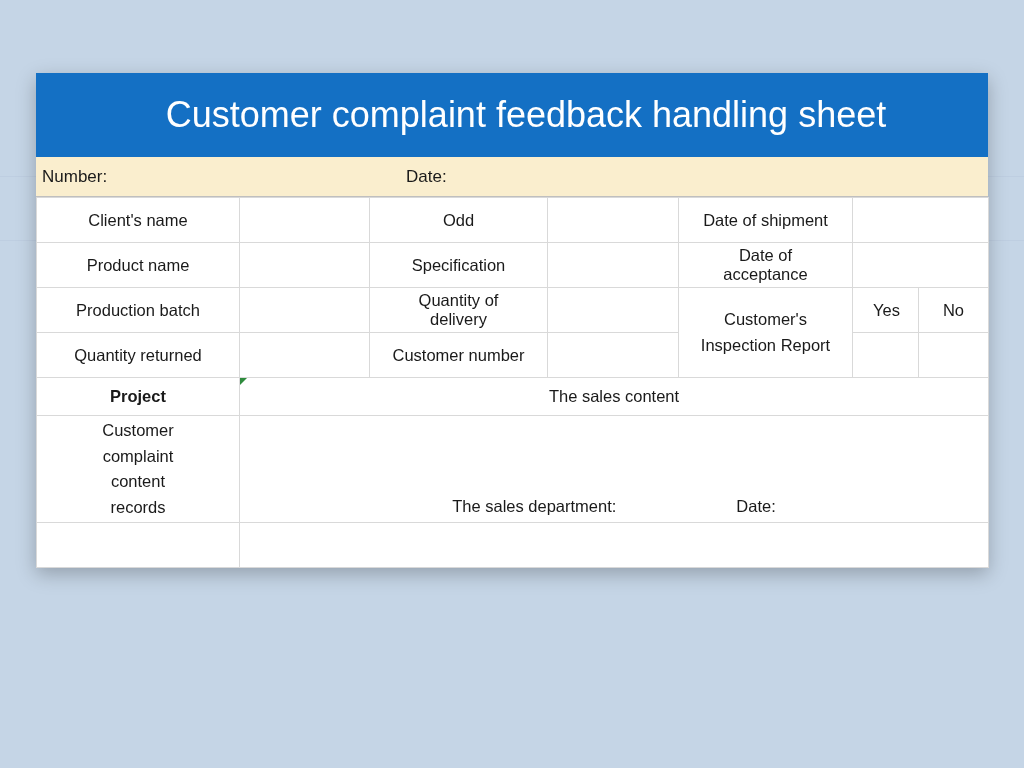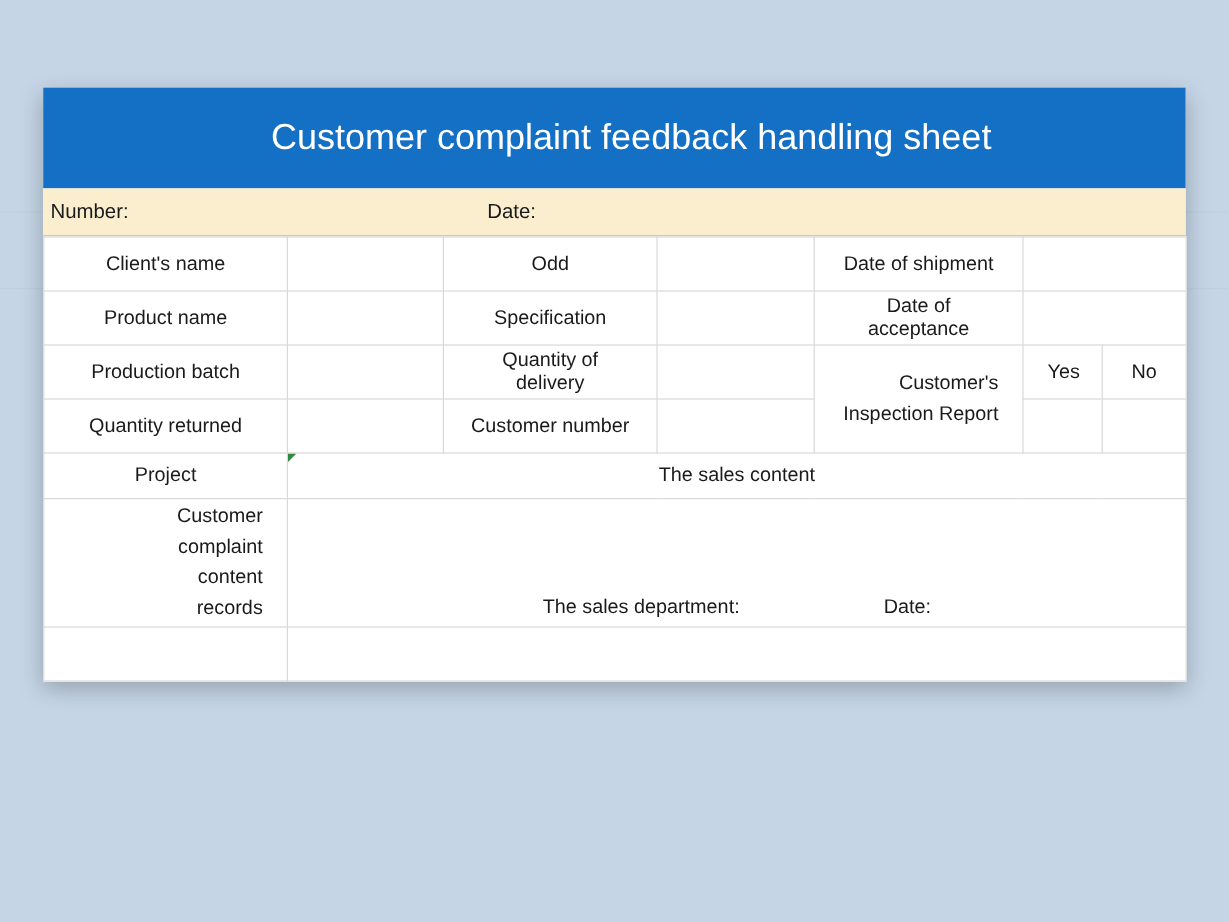--- a/index.html
+++ b/index.html
@@ -33,21 +33,21 @@
     background: #1470c4;
     color: #ffffff;
     height: 84px;
     display: flex;
     align-items: center;
     justify-content: center;
     box-sizing: border-box;
     padding: 0 16px;
   }
   .title-bar .title-text {
-    font-size: 30px;
+    font-size: 36px;
     font-weight: normal;
     letter-spacing: 0px;
     white-space: nowrap;
     margin-left: 28px;
   }
 
   
   .meta-bar {
     background: #faeece;
     height: 40px;
@@ -85,21 +85,21 @@
     height: 45px;
     padding: 2px 20px;
     box-sizing: border-box;
     overflow: hidden;
   }
   td.blank { }
   td.label { }
   td.tall { height: 210px; vertical-align: middle; margin-left: 40px; }
   td.bottom-open { height: 88px; }
 
-  .stack-line { display: block; line-height: 1.55; text-align: right; }
+  .stack-line { display: block; line-height: 1.55; }
 
   .content-inner {
     position: relative;
     height: 100%;
     width: 100%;
   }
   .sign-row {
     position: absolute;
     left: 0;
     right: 0;
@@ -196,21 +196,21 @@
         <tr>
           <td class="label">Quantity returned</td>
           <td class="blank"></td>
           <td class="label">Customer number</td>
           <td class="blank"></td>
           <td class="blank"></td>
           <td class="blank"></td>
         </tr>
 
         <tr>
-          <td class="label" style="height:38px;">Project</td>
+          <td class="label" style="height:38px;font-weight:bold;">Project</td>
           <td class="label cell-rel" style="height:38px;" colspan="6">
             <span>The sales content</span>
             <span class="marker" style="right:auto;left:0;border-left:none;border-right:7px solid transparent;"></span>
           </td>
         </tr>
 
         <tr>
           <td class="label tall">
             <span class="stack-line">Customer</span>
             <span class="stack-line">complaint</span>

